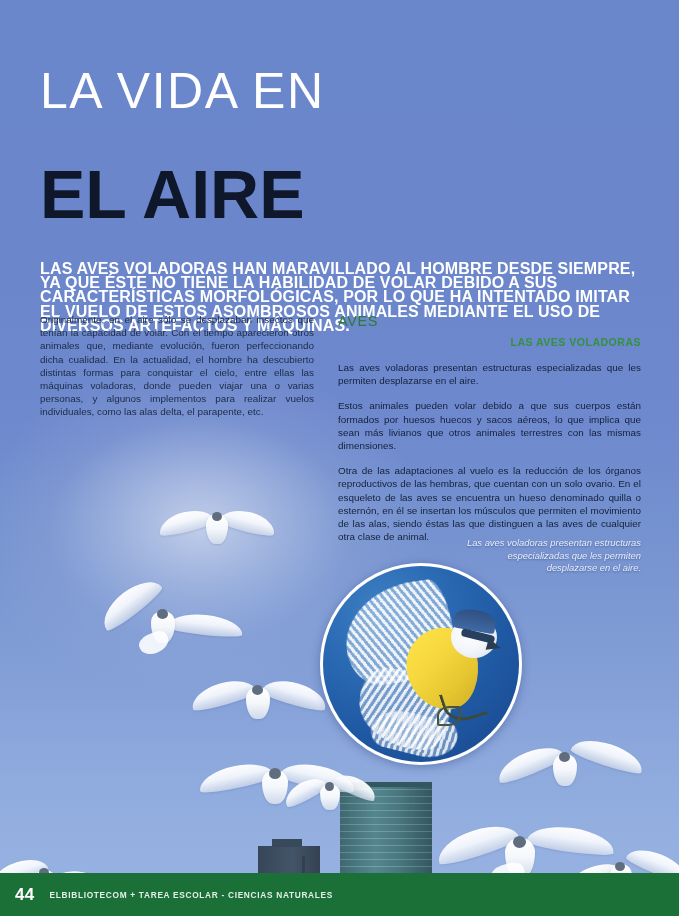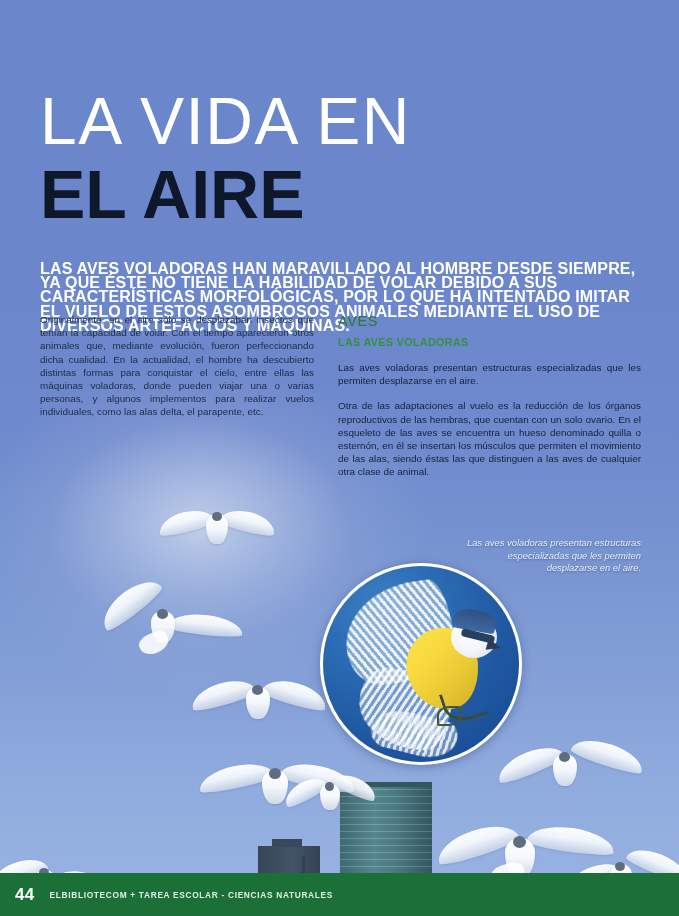--- a/index.html
+++ b/index.html
@@ -241,23 +241,23 @@
       rgba(186,205,230,0.5) 3px, rgba(186,205,230,0.5) 6px);
     border-radius: 40% 14% 40% 20% / 60% 40% 60% 40%;
     transform: rotate(14deg);
     filter: blur(0.4px);
   }
 
   
   .title-light {
     position: absolute;
     left: 40px;
-    top: 88px;
+    top: 58px;
     color: #ffffff;
-    font-size: 66px;
+    font-size: 50px;
     line-height: 66px;
     font-weight: 300;
     letter-spacing: 1.5px;
     white-space: nowrap;
   }
   .title-bold {
     position: absolute;
     left: 40px;
     top: 160px;
     color: #0f172a;
@@ -309,20 +309,21 @@
     font-weight: 400;
     letter-spacing: 0.6px;
     margin: 0 0 7px 0;
   }
   .head-sub {
     color: #34913f;
     font-size: 10.6px;
     font-weight: 700;
     letter-spacing: 0.45px;
     margin: 0 0 13px 0;
+    text-align: right;
   }
 
   
   .caption {
     position: absolute;
     left: 466px;
     top: 537px;
     width: 175px;
     color: #e9eef9;
     font-size: 9.4px;
@@ -456,20 +457,21 @@
   <div class="lead">LAS AVES VOLADORAS HAN MARAVILLADO AL HOMBRE DESDE SIEMPRE, YA QUE ÉSTE NO TIENE LA HABILIDAD DE VOLAR DEBIDO A SUS CARACTERÍSTICAS MORFOLÓGICAS, POR LO QUE HA INTENTADO IMITAR EL VUELO DE ESTOS ASOMBROSOS ANIMALES MEDIANTE EL USO DE DIVERSOS ARTEFACTOS Y MÁQUINAS.</div>
 
   <div class="col-left">
     <p class="body-p">Originalmente, en el aire sólo se desplazaban insectos que tenían la capacidad de volar. Con el tiempo aparecieron otros animales que, mediante evolución, fueron perfeccionando dicha cualidad. En la actualidad, el hombre ha descubierto distintas formas para conquistar el cielo, entre ellas las máquinas voladoras, donde pueden viajar una o varias personas, y algunos implementos para realizar vuelos individuales, como las alas delta, el parapente, etc.</p>
   </div>
 
   <div class="col-right">
     <div class="head-aves">AVES</div>
     <div class="head-sub">LAS AVES VOLADORAS</div>
     <p class="body-p">Las aves voladoras presentan estructuras especializadas que les permiten desplazarse en el aire.</p>
+    <p class="body-p">Estos animales pueden volar debido a que sus cuerpos están formados por huesos huecos y sacos aéreos, lo que implica que sean más livianos que otros animales terrestres con las mismas dimensiones.</p>
     <p class="body-p">Otra de las adaptaciones al vuelo es la reducción de los órganos reproductivos de las hembras, que cuentan con un solo ovario. En el esqueleto de las aves se encuentra un hueso denominado quilla o esternón, en él se insertan los músculos que permiten el movimiento de las alas, siendo éstas las que distinguen a las aves de cualquier otra clase de animal.</p>
   </div>
 
   <div class="caption">Las aves voladoras presentan estructuras especializadas que les permiten desplazarse en el aire.</div>
 
   <div class="footer">
     <div class="footer-page">44</div>
     <div class="footer-text">ELBIBLIOTECOM + TAREA ESCOLAR - CIENCIAS NATURALES</div>
   </div>
 

